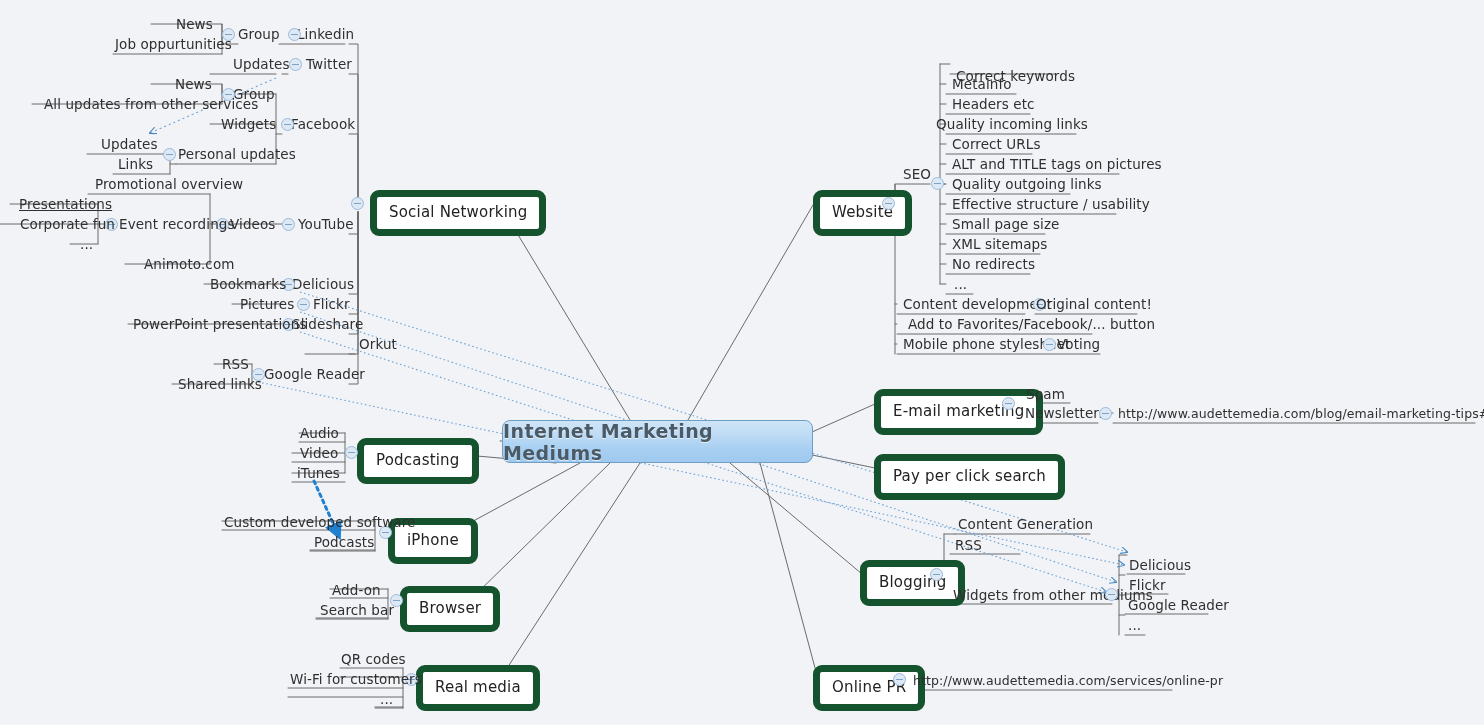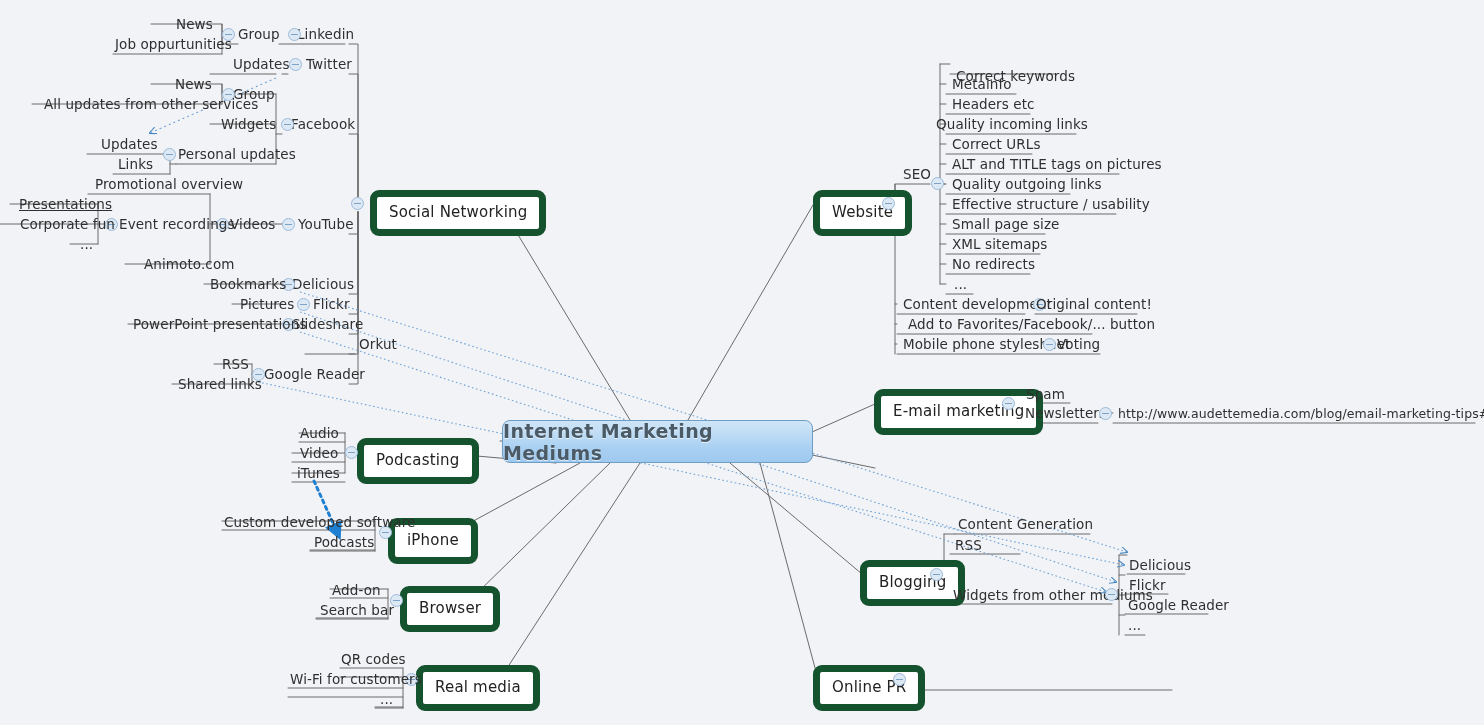--- a/index.html
+++ b/index.html
@@ -281,20 +281,21 @@
         <path d="M0,0 L6,3 L0,6 z" fill="#1f7fd0"></path>
       </marker>
     </defs>
   </svg>
 
   <div class="central">Internet Marketing Mediums</div>
 
   <div class="box" style="left:370px;top:190px;">Social Networking</div>
   <div class="box" style="left:813px;top:190px;">Website</div>
   <div class="box" style="left:874px;top:389px;">E-mail marketing</div>
+  <div class="box" style="left:874px;top:454px;">Pay per click search</div>
   <div class="box" style="left:357px;top:438px;">Podcasting</div>
   <div class="box" style="left:388px;top:518px;">iPhone</div>
   <div class="box" style="left:400px;top:586px;">Browser</div>
   <div class="box" style="left:416px;top:665px;">Real media</div>
   <div class="box" style="left:860px;top:560px;">Blogging</div>
   <div class="box" style="left:813px;top:665px;">Online PR</div>
 
   <div class="cb" style="left:351px;top:197px;"></div>
 
   <div class="nd" style="left:297px;top:26px;">Linkedin</div>
@@ -404,14 +405,15 @@
   <div class="nd" style="left:958px;top:516px;">Content Generation</div>
   <div class="nd" style="left:955px;top:537px;">RSS</div>
   <div class="nd" style="left:953px;top:587px;">Widgets from other mediums</div>
   <div class="cb" style="left:1105px;top:588px;"></div>
   <div class="nd" style="left:1129px;top:557px;">Delicious</div>
   <div class="nd" style="left:1129px;top:577px;">Flickr</div>
   <div class="nd" style="left:1128px;top:597px;">Google Reader</div>
   <div class="nd" style="left:1128px;top:617px;">...</div>
 
   <div class="cb" style="left:893px;top:673px;"></div>
+  <div class="nd url" style="left:913px;top:673px;">http://www.audettemedia.com/services/online-pr</div>
 
 </div>
 
 </body></html>

